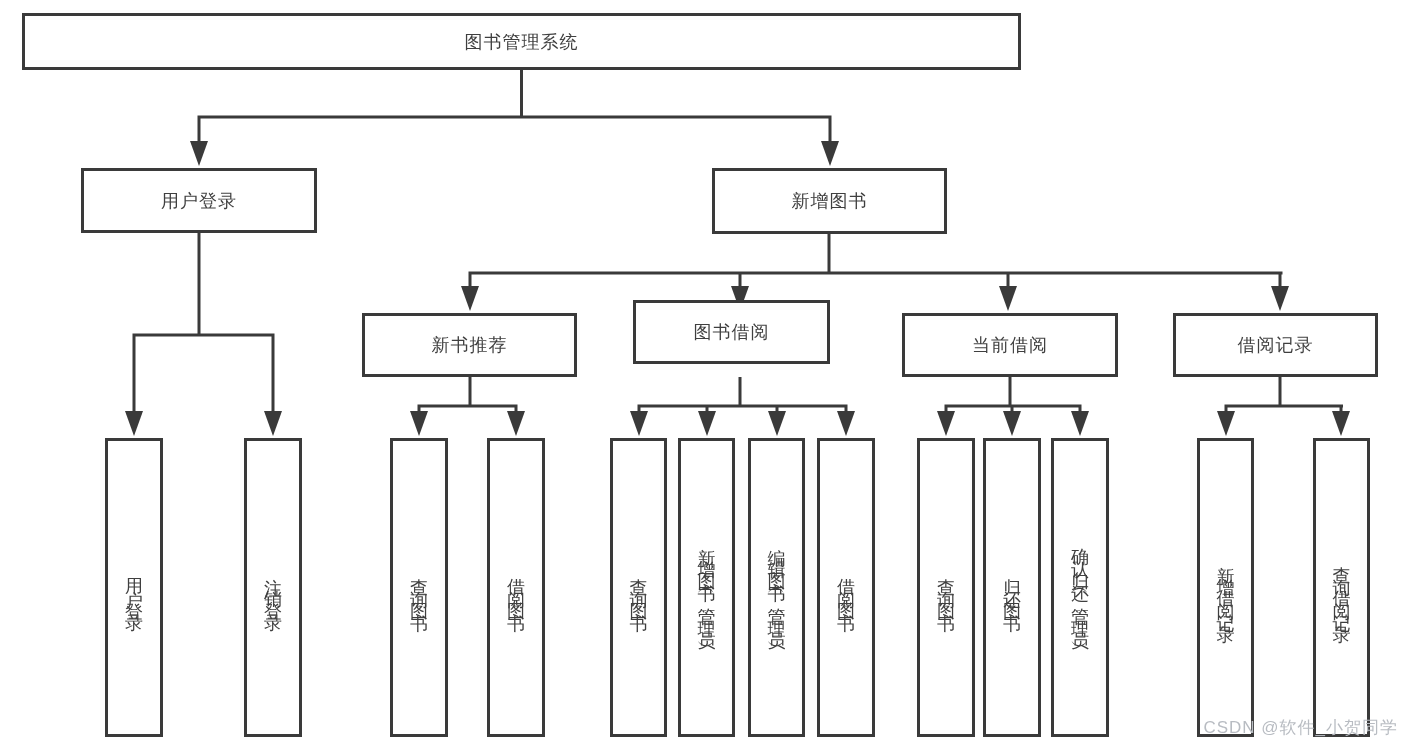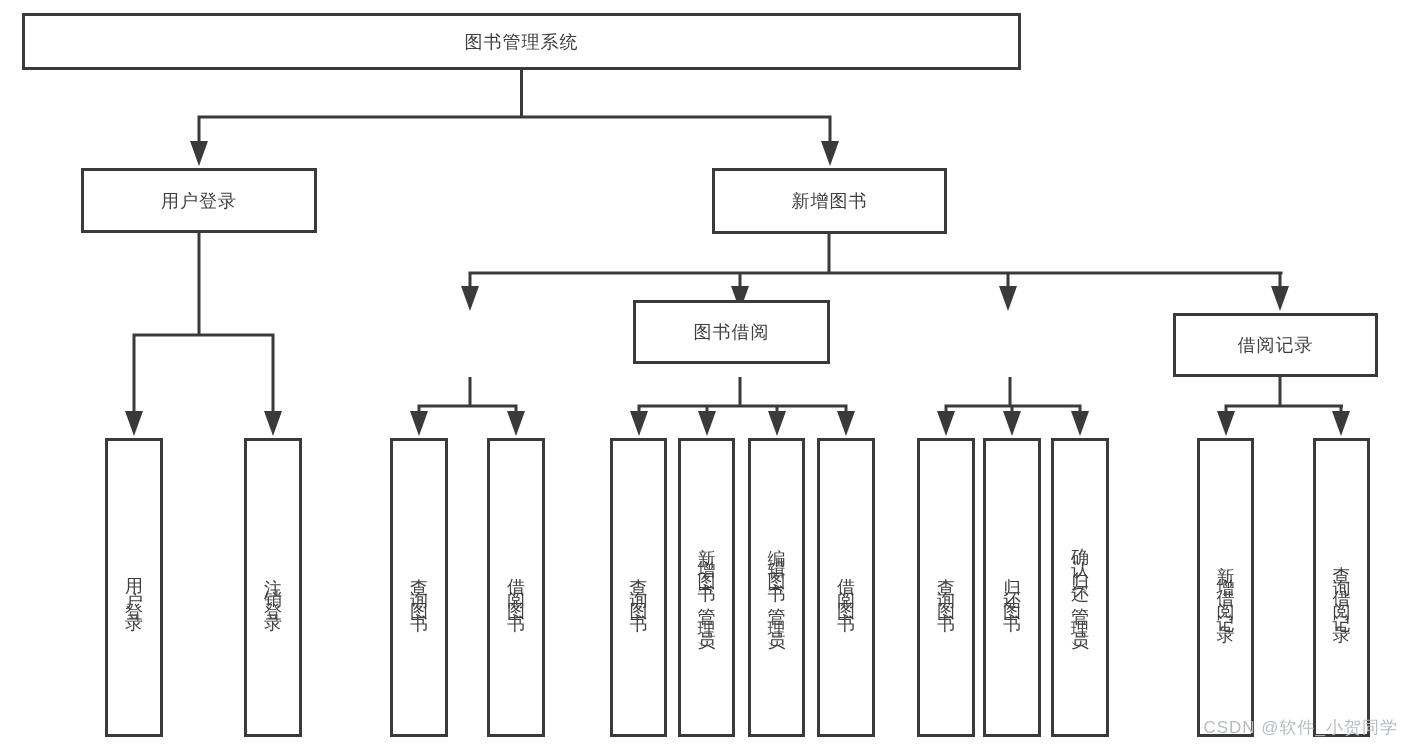--- a/index.html
+++ b/index.html
@@ -93,21 +93,23 @@
       <polygon points="1217,411 1235,411 1226,436"></polygon>
       <polygon points="1332,411 1350,411 1341,436"></polygon>
     </g>
   </svg>
 
   <div class="box" style="left:22px;top:13px;width:999px;height:57px;">图书管理系统</div>
 
   <div class="box" style="left:81px;top:168px;width:236px;height:65px;">用户登录</div>
   <div class="box" style="left:712px;top:168px;width:235px;height:66px;">新增图书</div>
 
+  <div class="box" style="left:362px;top:313px;width:215px;height:64px;">新书推荐</div>
   <div class="box" style="left:633px;top:300px;width:197px;height:64px;text-align:center;">图书借阅</div>
+  <div class="box" style="left:902px;top:313px;width:216px;height:64px;">当前借阅</div>
   <div class="box" style="left:1173px;top:313px;width:205px;height:64px;">借阅记录</div>
 
   <div class="box vbox" style="left:105px;top:438px;width:58px;height:299px;">用户登录</div>
   <div class="box vbox" style="left:244px;top:438px;width:58px;height:299px;">注销登录</div>
 
   <div class="box vbox" style="left:390px;top:438px;width:58px;height:299px;">查询图书</div>
   <div class="box vbox" style="left:487px;top:438px;width:58px;height:299px;">借阅图书</div>
 
   <div class="box vbox" style="left:610px;top:438px;width:57px;height:299px;">查询图书</div>
   <div class="box vbox" style="left:678px;top:438px;width:57px;height:299px;">新增图书（管理员）</div>

